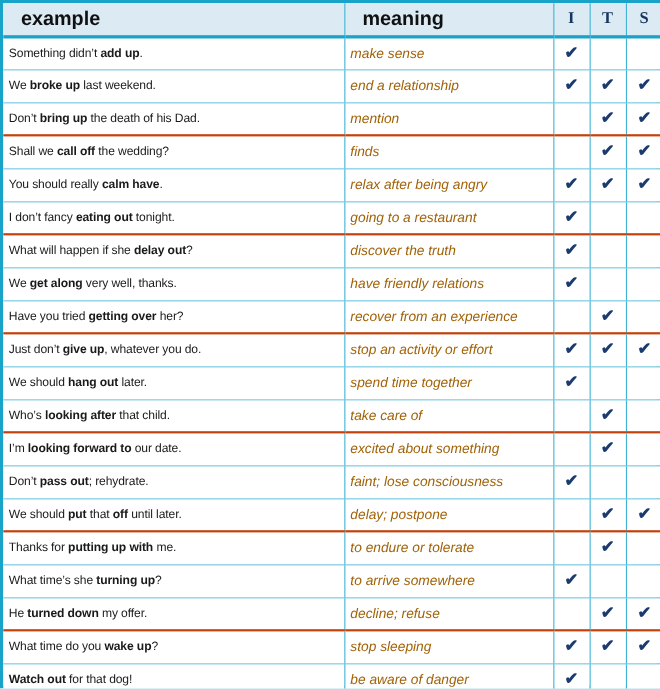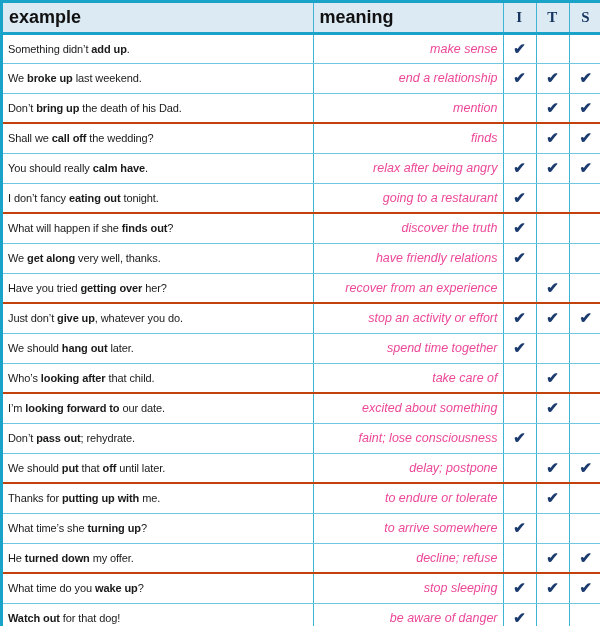--- a/index.html
+++ b/index.html
@@ -33,21 +33,21 @@
   col.c-example { width: 310px; }
   col.c-meaning { width: 190px; }
   col.c-mark    { width: 33px; }
 
   
   thead tr {
     background: #dceaf4;
   }
   thead th {
     height: 30px;
-    padding: 0 6px;
+    padding: 0 16px;
     text-align: left;
     vertical-align: middle;
     font-size: 18px;
     font-weight: bold;
     color: #111111;
     border-right: 1px solid #3fb3d4;
     border-bottom: 3px solid #1aa3c8;
     background: #dceaf4;
   }
   thead th.mark-head {
@@ -80,23 +80,22 @@
   td.example-cell {
     font-size: 11px;
     letter-spacing: -0.1px;
     white-space: nowrap;
   }
   td.example-cell b { font-weight: bold; }
 
   td.meaning-cell {
     font-size: 12.5px;
     font-style: italic;
-    color: #ec4899;
+    color: #a16207;
     white-space: nowrap;
-    text-align: right;
   }
 
   td.mark-cell {
     text-align: center;
     padding: 0;
   }
 
   .check {
     display: inline-block;
     line-height: 1;
@@ -164,21 +163,21 @@
           <td class="mark-cell"><span class="check">✔</span></td>
         </tr>
         <tr class="thick-rule">
           <td class="example-cell"><span>I don’t fancy </span><b>eating out</b><span> tonight.</span></td>
           <td class="meaning-cell">going to a restaurant</td>
           <td class="mark-cell"><span class="check">✔</span></td>
           <td class="mark-cell"><span class="check empty">✔</span></td>
           <td class="mark-cell"><span class="check empty">✔</span></td>
         </tr>
         <tr>
-          <td class="example-cell"><span>What will happen if she </span><b>finds out</b><span>?</span></td>
+          <td class="example-cell"><span>What will happen if she </span><b>delay out</b><span>?</span></td>
           <td class="meaning-cell">discover the truth</td>
           <td class="mark-cell"><span class="check">✔</span></td>
           <td class="mark-cell"><span class="check empty">✔</span></td>
           <td class="mark-cell"><span class="check empty">✔</span></td>
         </tr>
         <tr>
           <td class="example-cell"><span>We </span><b>get along</b><span> very well, thanks.</span></td>
           <td class="meaning-cell">have friendly relations</td>
           <td class="mark-cell"><span class="check">✔</span></td>
           <td class="mark-cell"><span class="check empty">✔</span></td>

